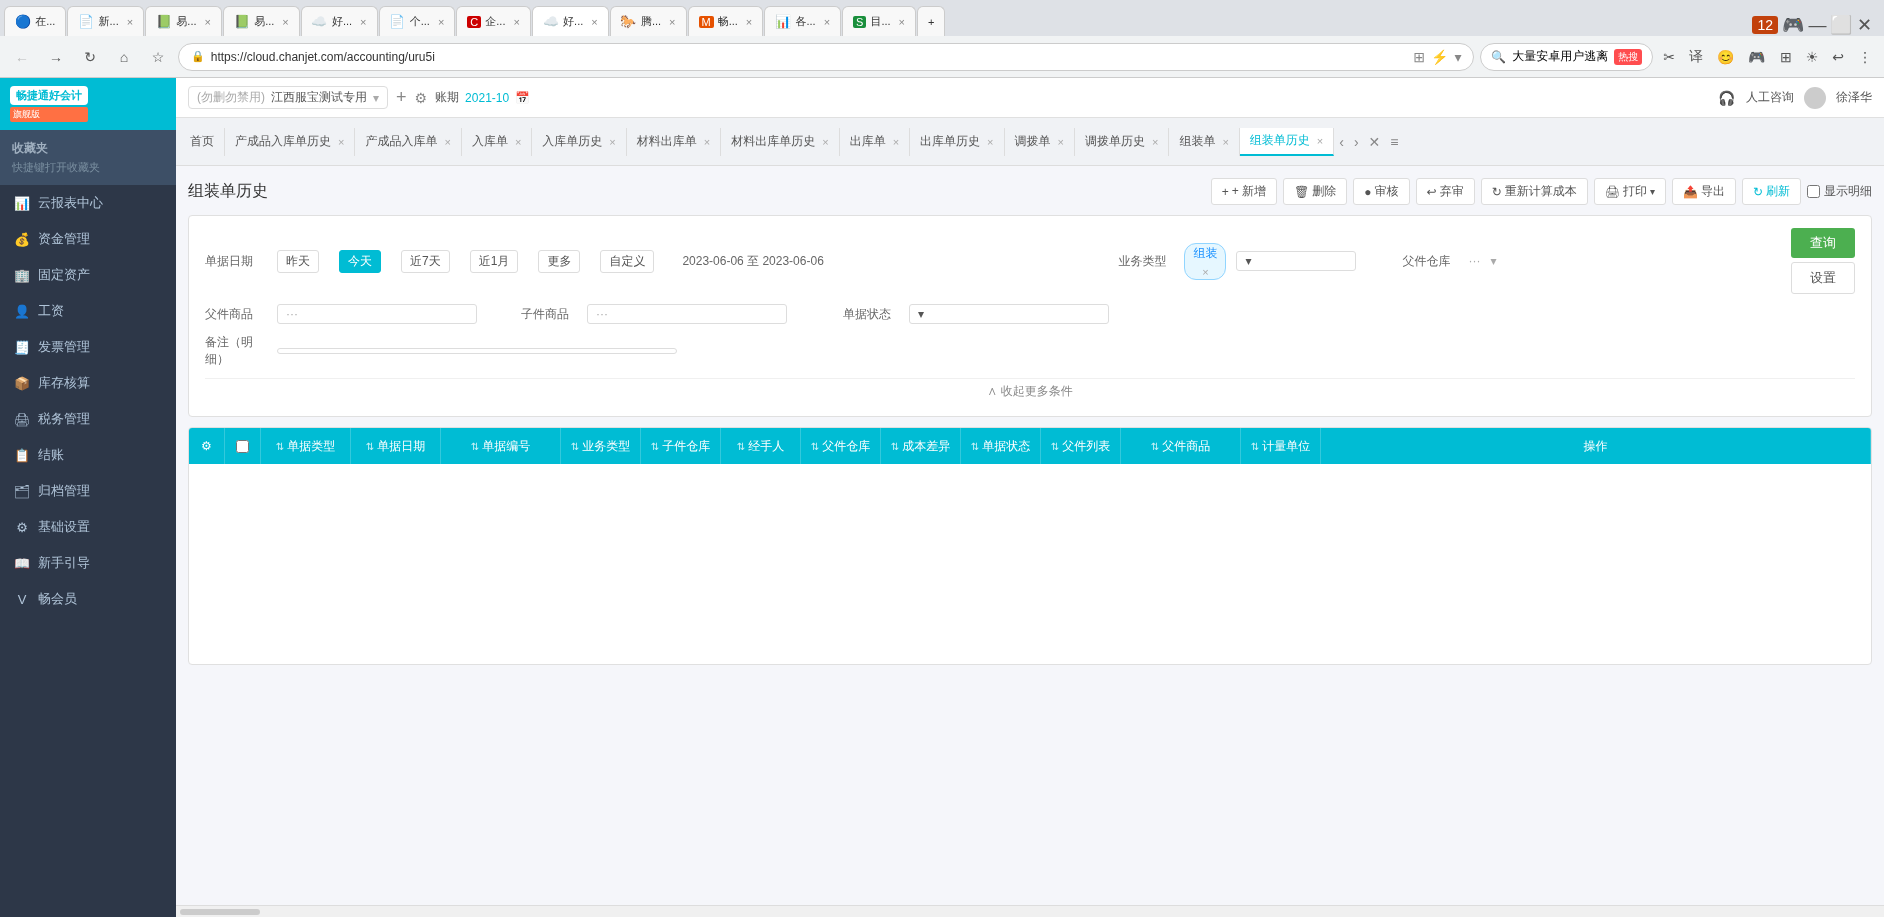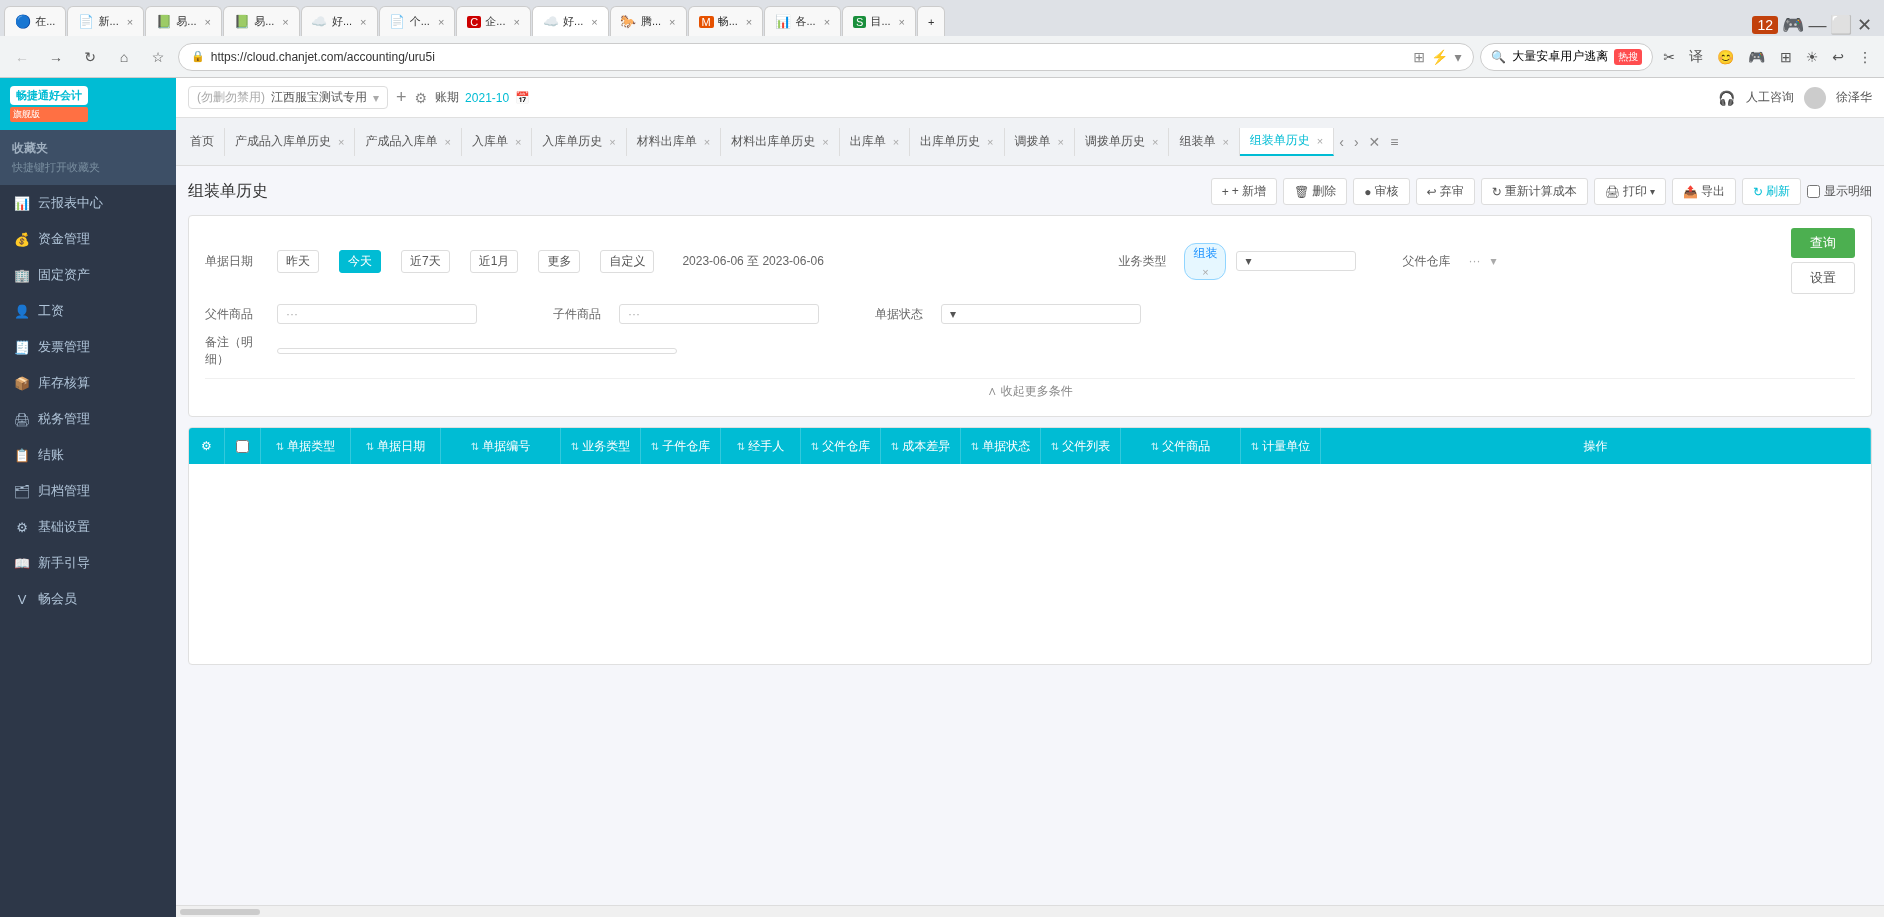--- a/index.html
+++ b/index.html
@@ -430,21 +430,21 @@
             <button class="query-btn">查询</button>
             <button class="settings-btn">设置</button>
           </div>
         </div>
 
         <div class="filter-row">
           <span class="filter-label">父件商品</span>
           <div class="filter-input">
             <span style="color:#aaa;">···</span>
           </div>
-          <div style="margin-left: 60px; display:flex; align-items:center; gap:10px;">
+          <div style="margin-left: 28px; display:flex; align-items:center; gap:10px;">
             <span class="filter-label">子件商品</span>
             <div class="filter-input">
               <span style="color:#aaa;">···</span>
             </div>
           </div>
           <div style="margin-left:40px; display:flex; align-items:center; gap:10px;">
             <span class="filter-label">单据状态</span>
             <div class="filter-select" style="min-width:200px;">
               <span>▾</span>
             </div>

